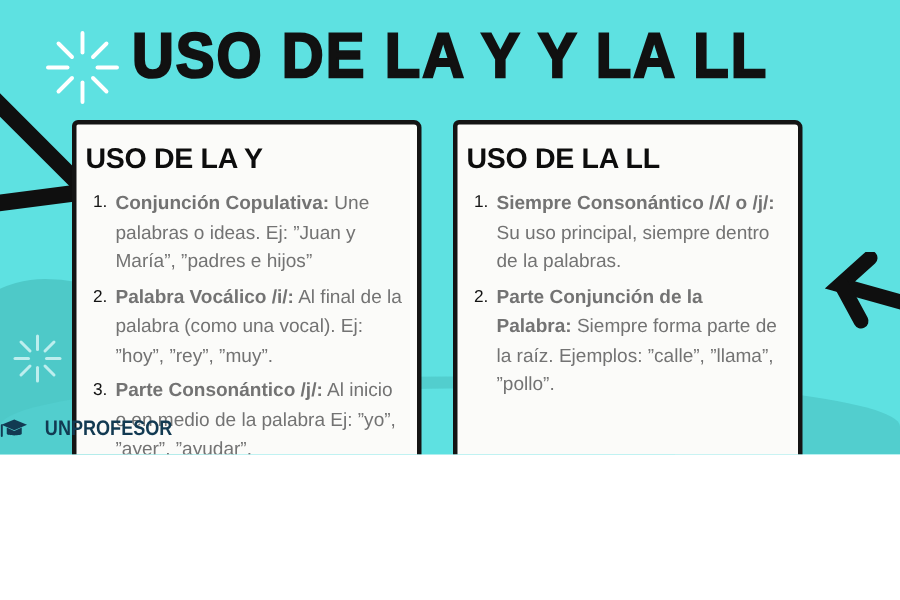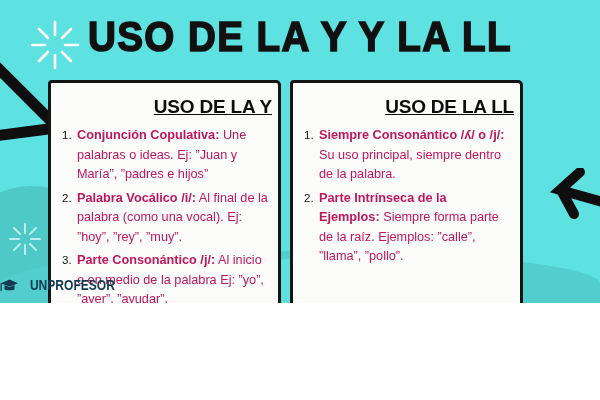--- a/index.html
+++ b/index.html
@@ -88,45 +88,44 @@
     position: absolute;
     top: 80px;
     width: 233px;
     height: 283px;
     background: #fbfbf9;
     border: 3px solid #141414;
     box-sizing: border-box;
     border-radius: 4px 5px 3px 6px;
   }
   .card-left  { left: 48px; }
-  .card-right { left: 290px; }
+  .card-right { left: 302px; }
 
   .card-heading {
-    text-align: right;
+    text-align: left;
     font-weight: 700;
     font-size: 19px;
     line-height: 22px;
     color: #0d0d0d;
     letter-spacing: -0.2px;
     margin: 13px 6px 8px 6px;
-    text-decoration: underline;
   }
 
   ol.card-list {
     margin: 0;
     padding: 0 10px 0 26px;
     list-style: none;
     counter-reset: li;
   }
   ol.card-list > li {
     counter-increment: li;
     position: relative;
     font-size: 12.7px;
     line-height: 19.5px;
-    color: #be185d;
+    color: #737373;
     margin-bottom: 4px;
   }
   ol.card-list > li::before {
     content: counter(li) ".";
     position: absolute;
     left: -15px;
     top: 0;
     font-size: 11.5px;
     color: #131313;
   }
@@ -247,22 +246,22 @@
     <ol class="card-list">
       <li><span class="lead">Conjunción Copulativa:</span><span> Une palabras o ideas. Ej: ”Juan y María”, ”padres e hijos”</span></li>
       <li><span class="lead">Palabra Vocálico /i/:</span><span> Al final de la palabra (como una vocal). Ej: ”hoy”, ”rey”, ”muy”.</span></li>
       <li><span class="lead">Parte Consonántico /j/:</span><span> Al inicio o en medio de la palabra Ej: ”yo”, ”ayer”, ”ayudar”.</span></li>
     </ol>
   </div>
 
   <div class="card card-right">
     <div class="card-heading">USO DE LA LL</div>
     <ol class="card-list">
-      <li><span class="lead">Siempre Consonántico /ʎ/ o /j/:</span><span> Su uso principal, siempre dentro de la palabra.</span></li>
-      <li><span class="lead">Parte Intrínseca de la Ejemplos:</span><span> Siempre forma parte de la raíz. Ejemplos: ”calle”, ”llama”, ”pollo”.</span></li>
+      <li><span class="lead">Siempre Consonántico /ʎ/ o /j/:</span><span> Su uso principal, siempre dentro de la palabras.</span></li>
+      <li><span class="lead">Parte Conjunción de la Palabra:</span><span> Siempre forma parte de la raíz. Ejemplos: ”calle”, ”llama”, ”pollo”.</span></li>
     </ol>
   </div>
 
   <div class="footer-logo">
     <span class="cap-icon">
       <svg width="19" height="15" viewBox="0 0 19 15">
         <path d="M1 5.2 L9.5 1.6 L18 5.2 L9.5 8.8 Z" fill="#123a52"></path>
         <path d="M4.5 7.0 L4.5 11.2 C4.5 12.6 14.5 12.6 14.5 11.2 L14.5 7.0 L9.5 9.3 Z" fill="#123a52"></path>
         <path d="M1.2 5.4 L1.2 12.6" stroke="#123a52" stroke-width="1.3" fill="none" stroke-linecap="round"></path>
       </svg>

